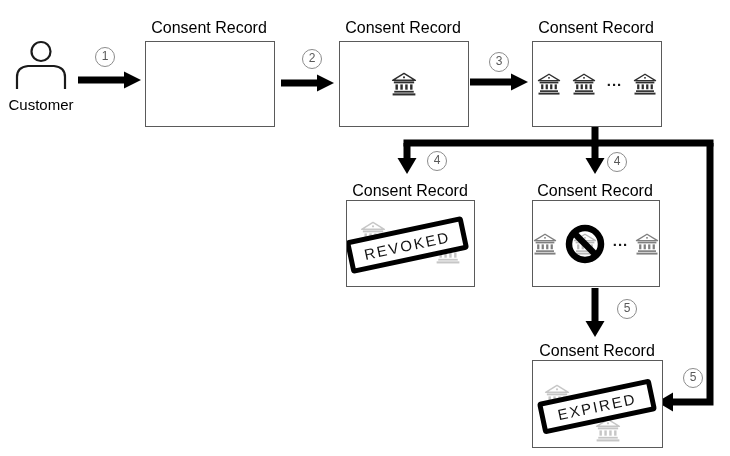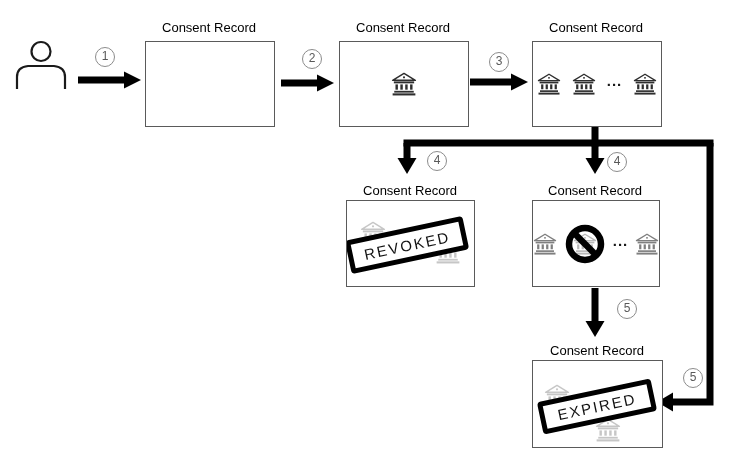--- a/index.html
+++ b/index.html
@@ -5,21 +5,21 @@
   html,body{margin:0;padding:0;background:#fff;}
   #canvas{
     position:relative;width:730px;height:456px;background:#ffffff;overflow:hidden;
     font-family:"Liberation Sans","DejaVu Sans",sans-serif;color:#111;
   }
   .abs{position:absolute;}
   svg{display:block;}
   #connectors{position:absolute;left:0;top:0;z-index:1;}
   .node-title{
     position:absolute;width:160px;height:20px;line-height:20px;text-align:center;
-    font-size:13px;color:#000;z-index:3;white-space:nowrap;
+    font-size:16px;color:#000;z-index:3;white-space:nowrap;
   }
   .record-box{
     position:absolute;background:#ffffff;border:1px solid #5a5a5a;z-index:2;
     display:flex;align-items:center;justify-content:center;overflow:hidden;
   }
   .bank-row{display:flex;align-items:center;justify-content:center;gap:11px;}
   .bank{color:#2e2e2e;}
   .bank.gray{color:#7f7f7f;}
   .bank.faint{color:#8f8f8f;opacity:.5;position:absolute;z-index:1;}
   .dots{font-size:15px;font-weight:bold;letter-spacing:1px;line-height:26px;color:#1a1a1a;transform:translateY(-3px);}
@@ -84,20 +84,21 @@
       <polygon points="657,402 673,392.5 673,411.5"></polygon>
     </g>
   </svg>
 
   <svg class="abs" style="left:15px;top:40px;z-index:3" width="52" height="50" viewBox="0 0 52 50">
     <g fill="none" stroke="#1a1a1a" stroke-width="2.2" stroke-linejoin="round">
       <circle cx="26" cy="11.5" r="9.5"></circle>
       <path d="M2,49 V37 Q2,27 13,26 H39 Q50,27 50,37 V49"></path>
     </g>
   </svg>
+  <div id="customer-label">Customer</div>
 
   <div class="node-title" style="left:129px;top:18px">Consent Record</div>
   <div class="node-title" style="left:323px;top:18px">Consent Record</div>
   <div class="node-title" style="left:516px;top:18px">Consent Record</div>
   <div class="node-title" style="left:330px;top:181px">Consent Record</div>
   <div class="node-title" style="left:515px;top:181px">Consent Record</div>
   <div class="node-title" style="left:517px;top:341px">Consent Record</div>
 
   <div class="record-box" style="left:145px;top:41px;width:128px;height:84px"></div>
 

